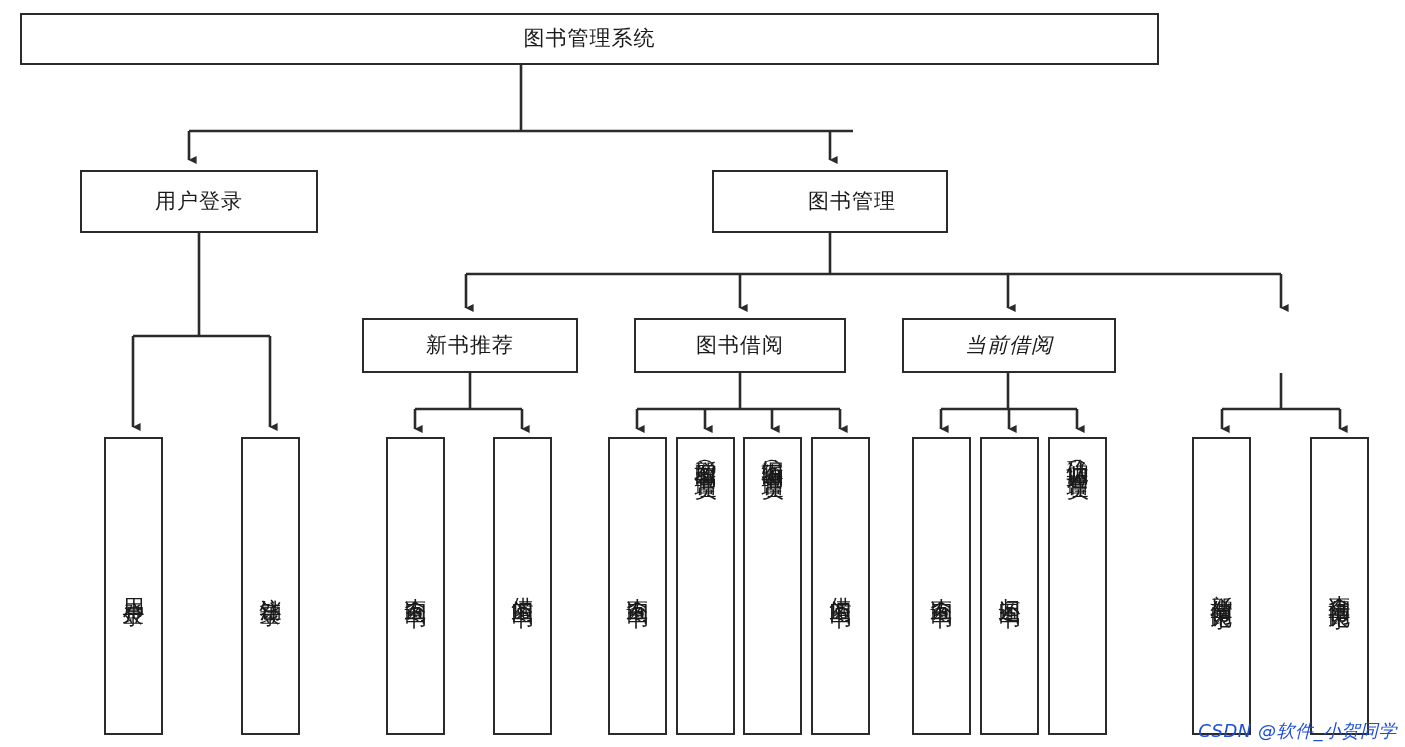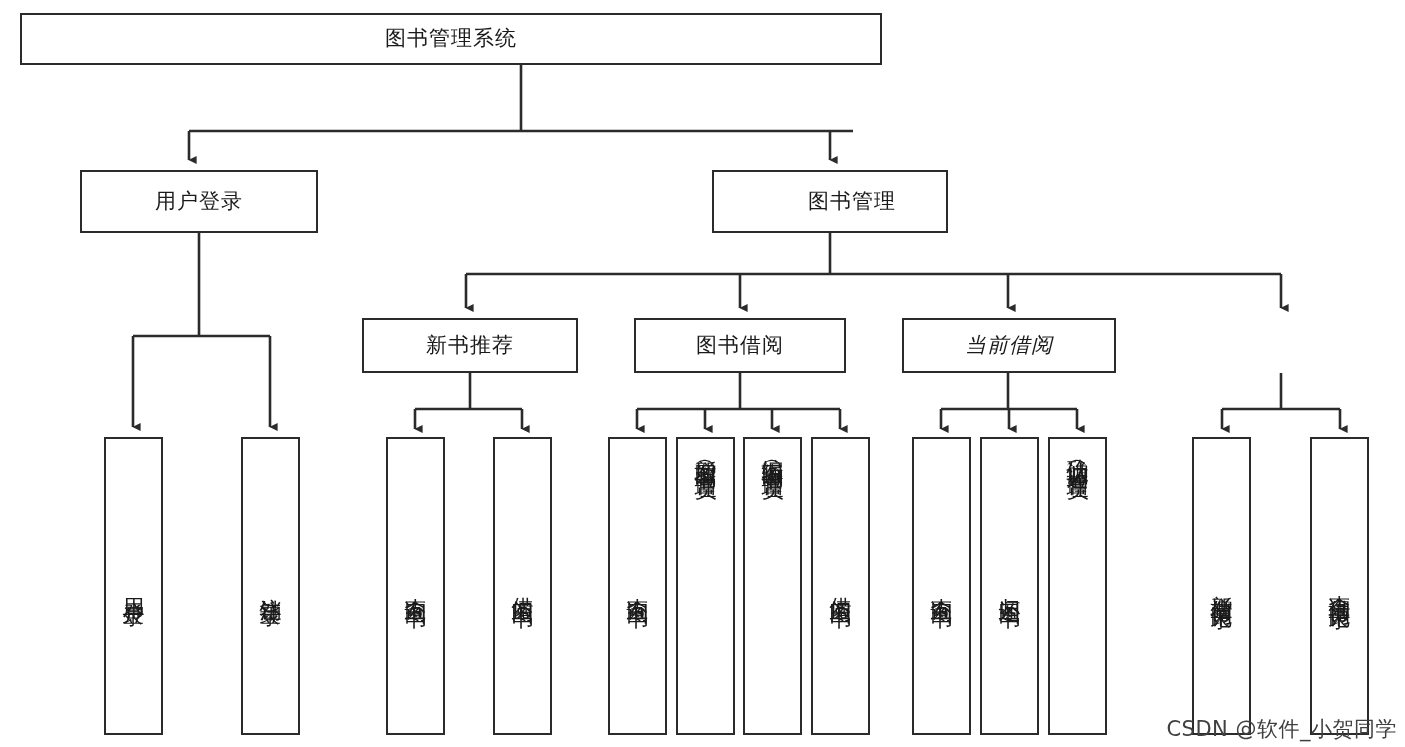--- a/index.html
+++ b/index.html
@@ -56,24 +56,25 @@
     writing-mode: vertical-rl;
     text-orientation: upright;
     font-size: 22px;
     letter-spacing: 3px;
     white-space: nowrap;
   }
   .watermark {
     position: absolute;
     right: 8px;
     bottom: 4px;
-    font-size: 21px;
-    color: #404040;
+    font-size: 18px;
+    color: #1d4ed8;
     letter-spacing: 0.5px;
     white-space: nowrap;
+    font-style: italic;
   }
 </style>
 </head>
 <body>
 
 <div id="diagram-root">
 
   <svg class="connectors" viewBox="0 0 1405 747">
     <defs>
       <marker id="arrow" markerWidth="9" markerHeight="9" refX="4.5" refY="7.6" orient="auto-start-reverse" markerUnits="userSpaceOnUse">
@@ -117,21 +118,21 @@
       <path d="M 1009 409 L 1009 429" marker-end="url(#arrow)"></path>
       <path d="M 1077 409 L 1077 429" marker-end="url(#arrow)"></path>
 
       <path d="M 1281 373 L 1281 409"></path>
       <path d="M 1222 409 L 1340 409"></path>
       <path d="M 1222 409 L 1222 429" marker-end="url(#arrow)"></path>
       <path d="M 1340 409 L 1340 429" marker-end="url(#arrow)"></path>
     </g>
   </svg>
 
-  <div class="node" style="left:20px; top:13px; width:862px; height:52px;">
+  <div class="node" style="left:20px; top:13px; width:1139px; height:52px;">
     <span class="label">图书管理系统</span>
   </div>
 
   <div class="node" style="left:80px; top:170px; width:238px; height:63px;">
     <span class="label">用户登录</span>
   </div>
   <div class="node" style="left:712px; top:170px; width:236px; height:63px;padding-left:44px;">
     <span class="label">图书管理</span>
   </div>
 

